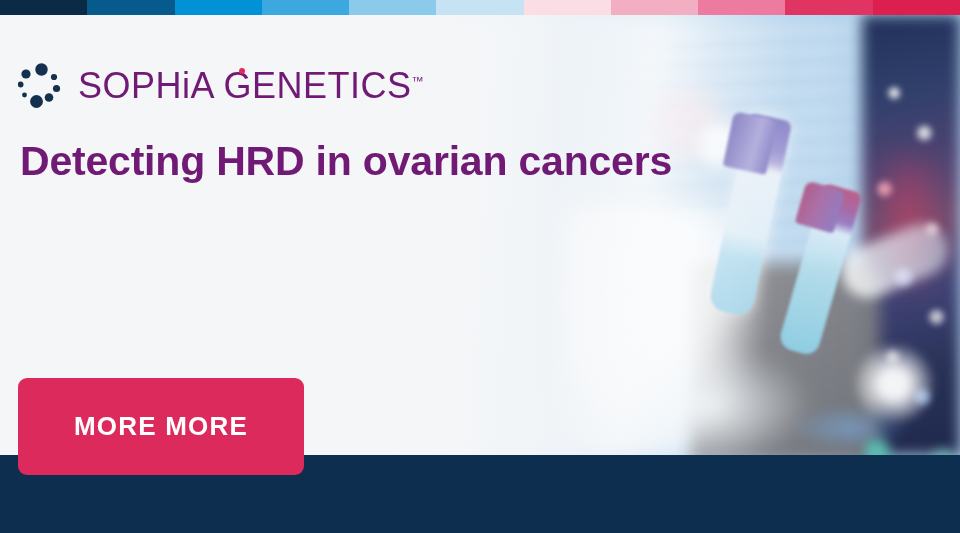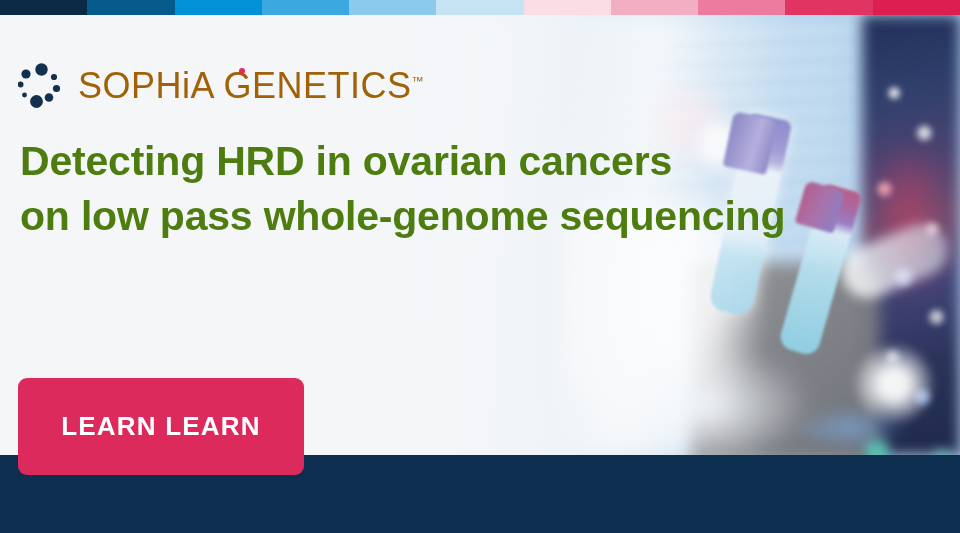--- a/index.html
+++ b/index.html
@@ -223,21 +223,21 @@
     gap: 14px;
     height: 52px;
   }
   .logo-mark { width: 46px; height: 46px; flex: 0 0 46px; display: block; }
   .logo-text {
     position: relative;
     font-family: "Liberation Sans", sans-serif;
     font-size: 36px;
     font-weight: 400;
     letter-spacing: 0.5px;
-    color: #a16207;
+    color: #701a75;
     white-space: nowrap;
     line-height: 1;
   }
   .logo-text .tm {
     font-size: 12px;
     vertical-align: super;
     letter-spacing: 0;
   }
   .logo-dot {
     position: absolute;
@@ -259,21 +259,21 @@
     line-height: 1;
   }
 
   
   .headline {
     margin: 22px 0 0 2px;
     font-size: 41px;
     font-weight: bold;
     line-height: 1.33;
     letter-spacing: -0.2px;
-    color: #4d7c0f;
+    color: #701a75;
   }
   .headline .hl {
     display: block;
     white-space: nowrap;
   }
 
   
   .cta {
     position: absolute;
     left: 18px;
@@ -357,20 +357,19 @@
       </svg>
       <div class="logo-text">
         <span>SOPHiA GENETICS</span><span class="tm">™</span>
         <span class="logo-dot"></span>
       </div>
     </div>
 
 
     <div class="headline">
       <span class="hl">Detecting HRD in ovarian cancers</span>
-      <span class="hl">on low pass whole-genome sequencing</span>
     </div>
 
   </div>
 
-  <button class="cta">LEARN LEARN</button>
+  <button class="cta">MORE MORE</button>
 
 </div>
 
 </body></html>

